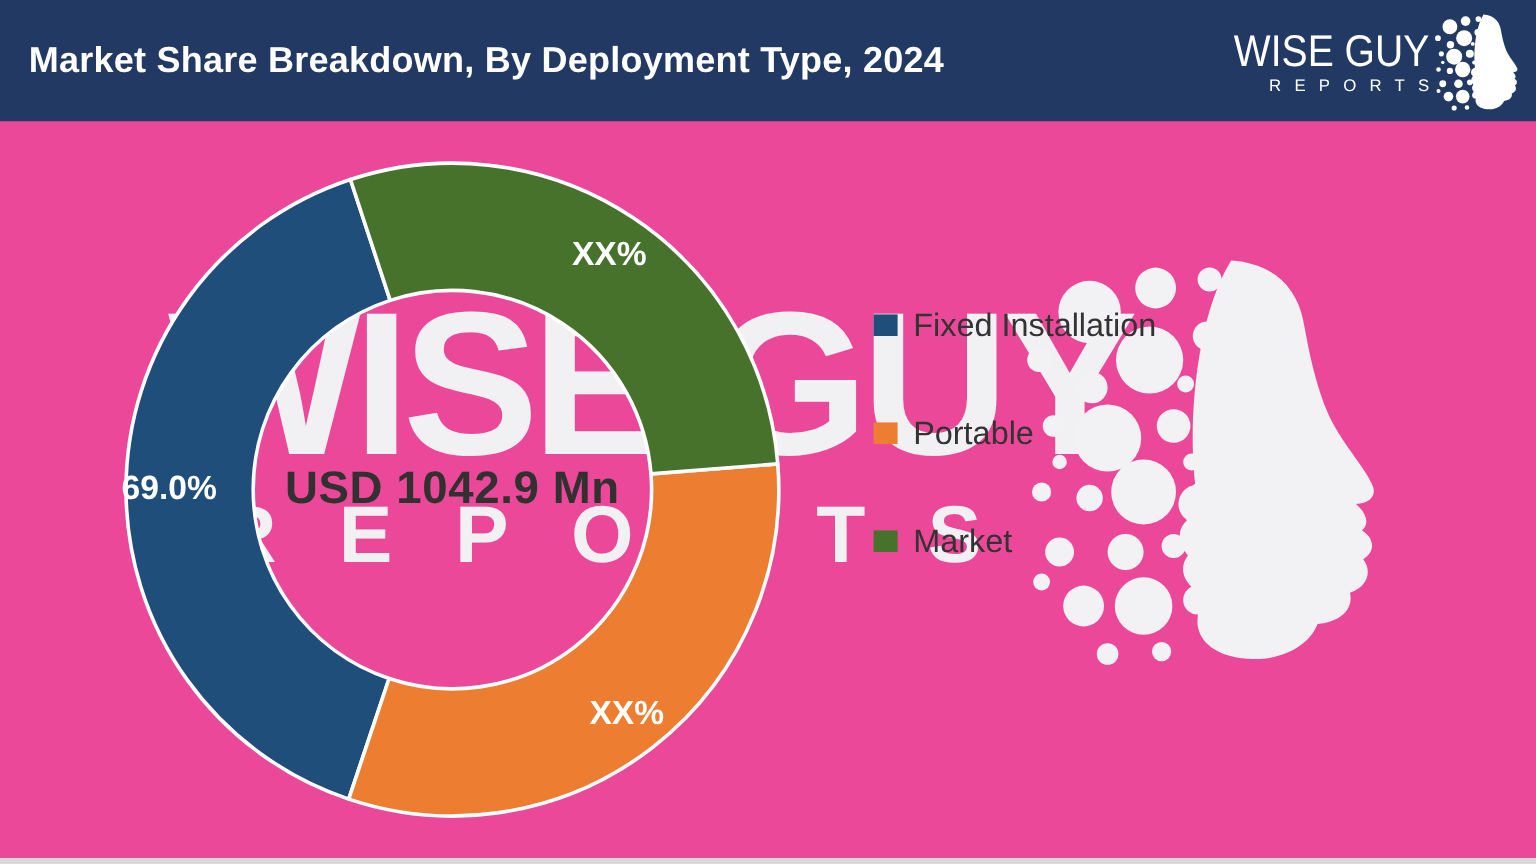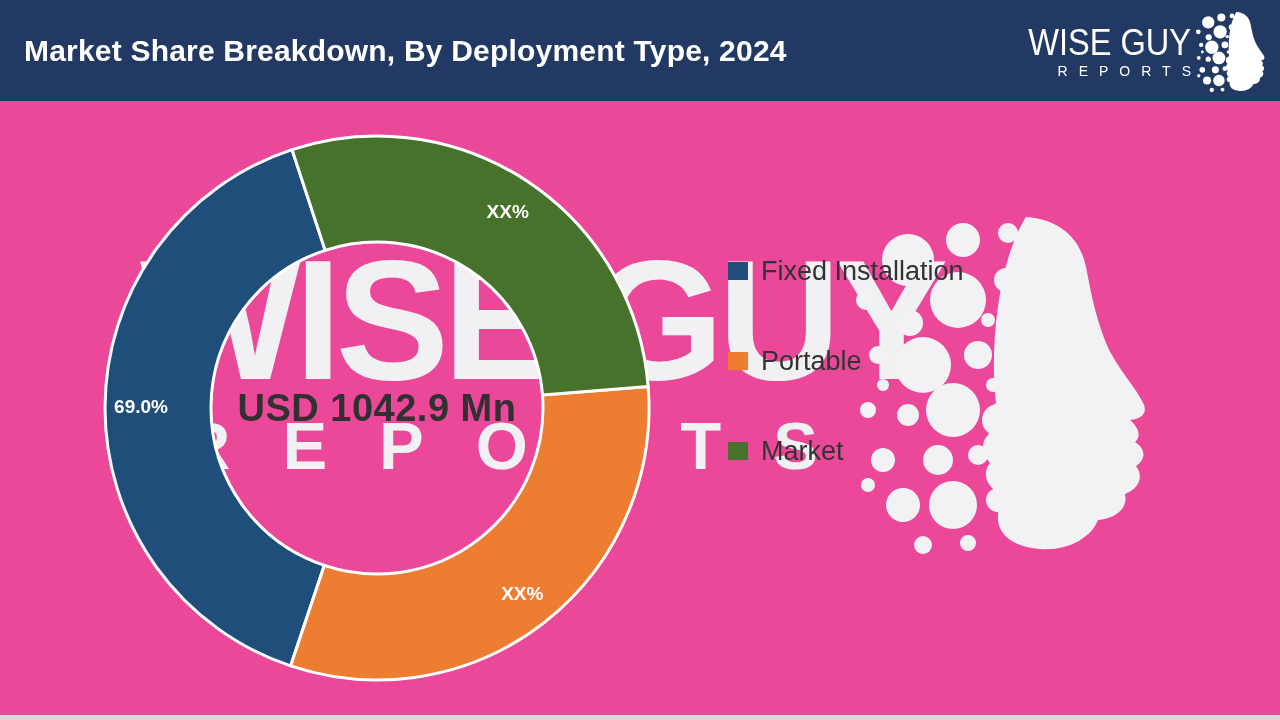--- a/index.html
+++ b/index.html
@@ -19,21 +19,21 @@
 
   
   .wm-line1{position:absolute;left:140px;top:235px;font-size:170px;font-weight:700;
             letter-spacing:-6px;color:#F1F1F3;line-height:1;z-index:0;white-space:nowrap;}
   .wm-line2{position:absolute;left:182px;top:412px;font-size:67px;font-weight:600;
             letter-spacing:52px;color:#F1F1F3;line-height:1;z-index:0;white-space:nowrap;}
   .wm-face{position:absolute;left:848px;top:205px;z-index:0;}
 
   
   .donut-svg{position:absolute;left:97px;top:128px;z-index:1;}
-  .pct{position:absolute;transform:translate(-50%,-50%);font-size:19px;font-weight:700;
+  .pct{position:absolute;transform:translate(-50%,-50%);font-size:28px;font-weight:700;
        color:#fff;z-index:2;white-space:nowrap;}
   .center-label{position:absolute;left:377px;top:408px;transform:translate(-50%,-50%);
        font-size:38px;font-weight:700;color:#313131;letter-spacing:.5px;z-index:2;white-space:nowrap;}
 
   
   .legend{position:absolute;left:728px;top:256px;z-index:3;}
   .legend-item{display:flex;align-items:center;height:30px;margin-bottom:60px;text-align:right;}
   .swatch{width:20px;height:18px;margin-right:13px;flex:0 0 auto;}
   .legend-label{font-size:27px;color:#333;white-space:nowrap;}
 

